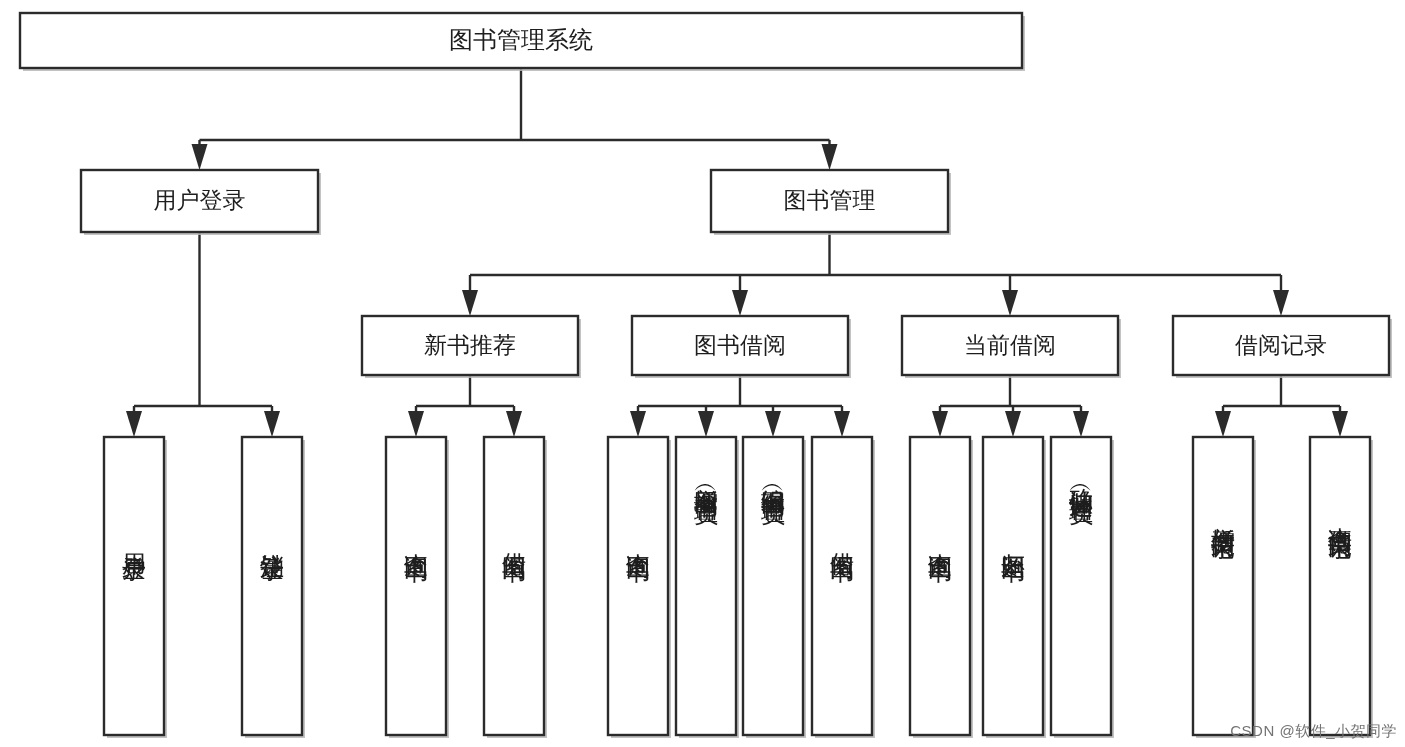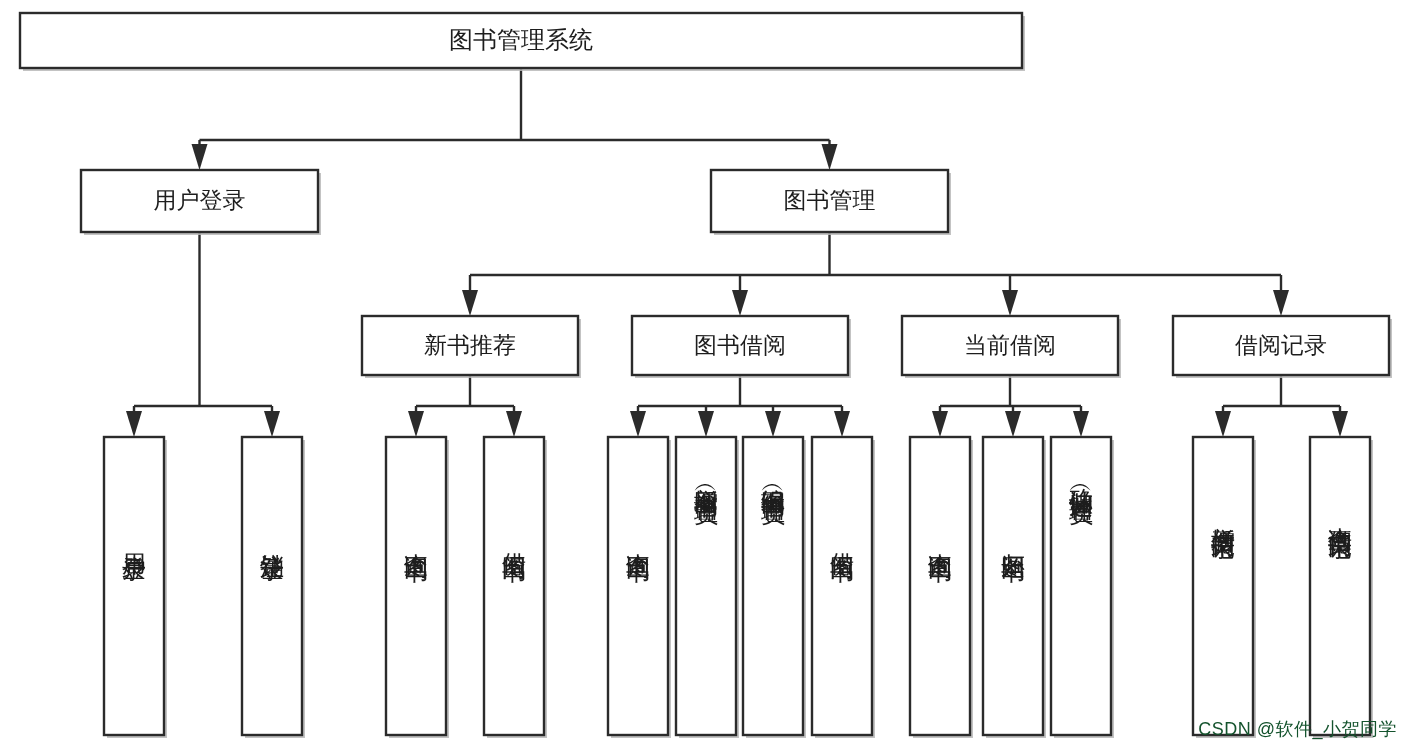--- a/index.html
+++ b/index.html
@@ -75,22 +75,22 @@
     line-height: 1.08;
     letter-spacing: 2px;
     color: #1d1d1d;
     white-space: nowrap;
   }
   .watermark {
     position: absolute;
     right: 8px;
     bottom: 6px;
     font-family: "Liberation Sans", "DejaVu Sans", sans-serif;
-    font-size: 18px;
-    color: #14532d;
+    font-size: 15px;
+    color: #737373;
     letter-spacing: 0.5px;
     white-space: nowrap;
   }
 </style>
 </head>
 <body>
 
 <div id="diagram-root">
   <svg class="diagram-canvas" viewBox="0 0 1405 747">
     <g id="edges-layer">

